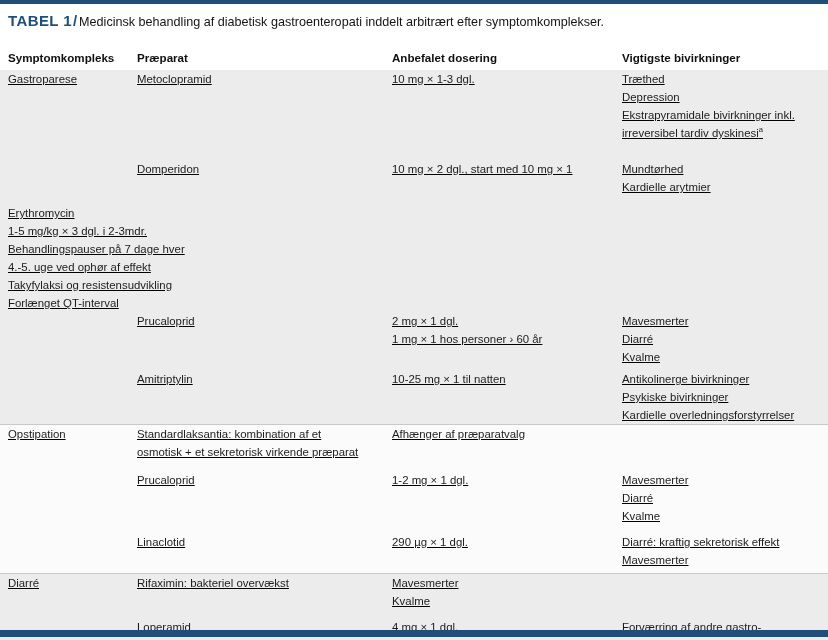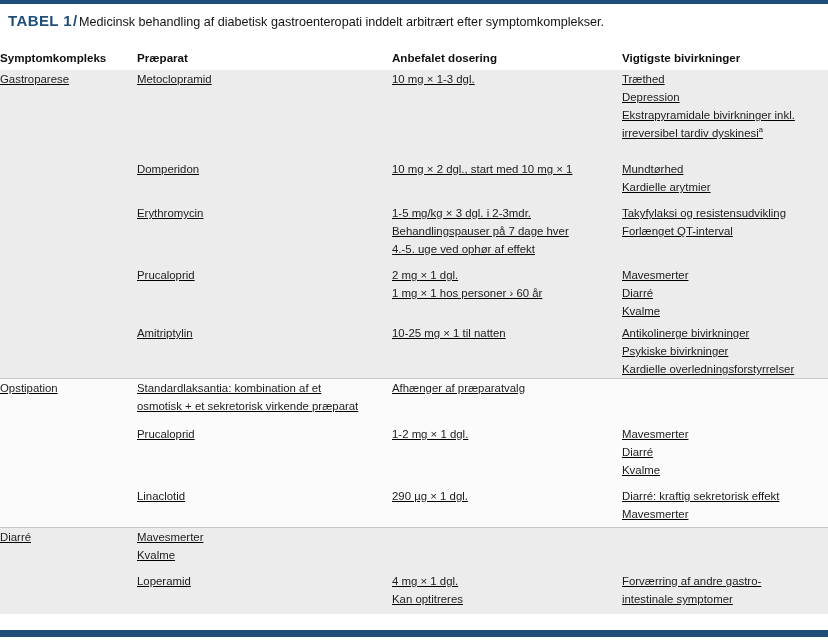--- a/index.html
+++ b/index.html
@@ -62,21 +62,21 @@
     left: 0; top: 46px;
     width: 828px;
   }
 
   .row {
     position: relative;
     display: flex;
     width: 828px;
   }
 
-  .c1 { width: 129px; }
+  .c1 { width: 129px; padding-left: 8px; }
   .c2 { width: 255px; padding-left: 8px; }
   .c3 { width: 230px; padding-left: 8px; }
   .c4 { width: 214px; padding-left: 8px; }
 
   .head {
     height: 24px;
     background: #ffffff;
   }
   .head .cell {
     font-size: 11.6px;
@@ -148,21 +148,21 @@
 Ekstrapyramidale bivirkninger inkl.
 irreversibel tardiv dyskinesi<sup>a</sup></div>
           </div>
           <div class="drow" style="min-height: 44px;">
             <div class="cell c1 sym"></div>
             <div class="cell c2">Domperidon</div>
             <div class="cell c3">10 mg × 2 dgl., start med 10 mg × 1</div>
             <div class="cell c4">Mundtørhed
 Kardielle arytmier</div>
           </div>
-          <div class="drow" style="min-height: 62px;">
+          <div class="drow" style="min-height: 62px; flex-direction: column;">
             <div class="cell c1 sym"></div>
             <div class="cell c2">Erythromycin</div>
             <div class="cell c3">1-5 mg/kg × 3 dgl. i 2-3mdr.
 Behandlingspauser på 7 dage hver
 4.-5. uge ved ophør af effekt</div>
             <div class="cell c4">Takyfylaksi og resistensudvikling
 Forlænget QT-interval</div>
           </div>
           <div class="drow" style="min-height: 58px;">
             <div class="cell c1 sym"></div>
@@ -204,20 +204,21 @@
             <div class="cell c2">Linaclotid</div>
             <div class="cell c3">290 µg × 1 dgl.</div>
             <div class="cell c4">Diarré: kraftig sekretorisk effekt
 Mavesmerter</div>
           </div>
         </div>
         <div class="divider"></div>
         <div class="band shaded">
           <div class="drow" style="min-height: 44px;">
             <div class="cell c1 sym">Diarré</div>
+            <div class="cell c2">Rifaximin: bakteriel overvækst</div>
             <div class="cell c4">Mavesmerter
 Kvalme</div>
           </div>
           <div class="drow" style="min-height: 42px;">
             <div class="cell c1 sym"></div>
             <div class="cell c2">Loperamid</div>
             <div class="cell c3">4 mg × 1 dgl.
 Kan optitreres</div>
             <div class="cell c4">Forværring af andre gastro-
 intestinale symptomer</div>

